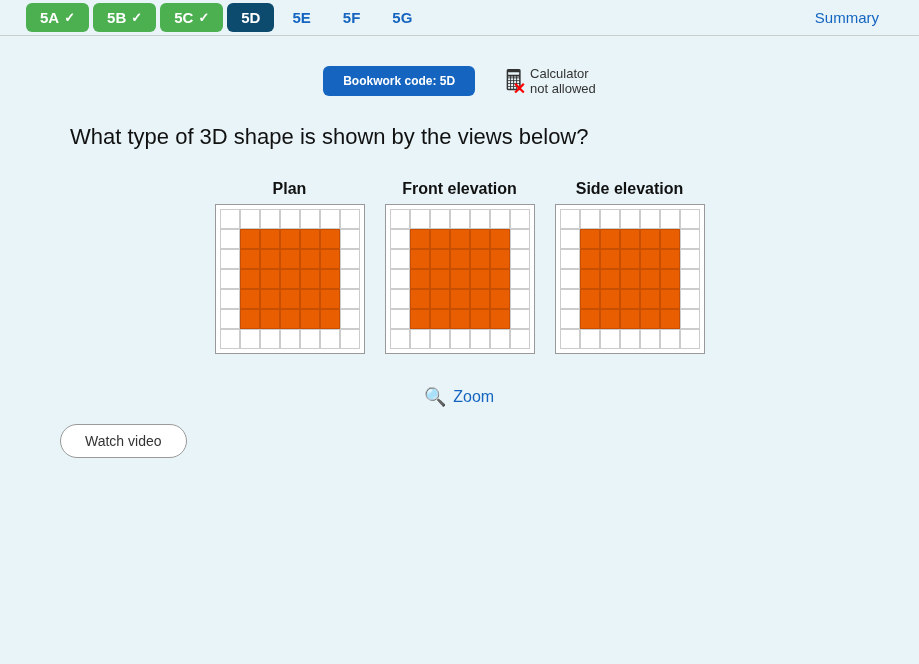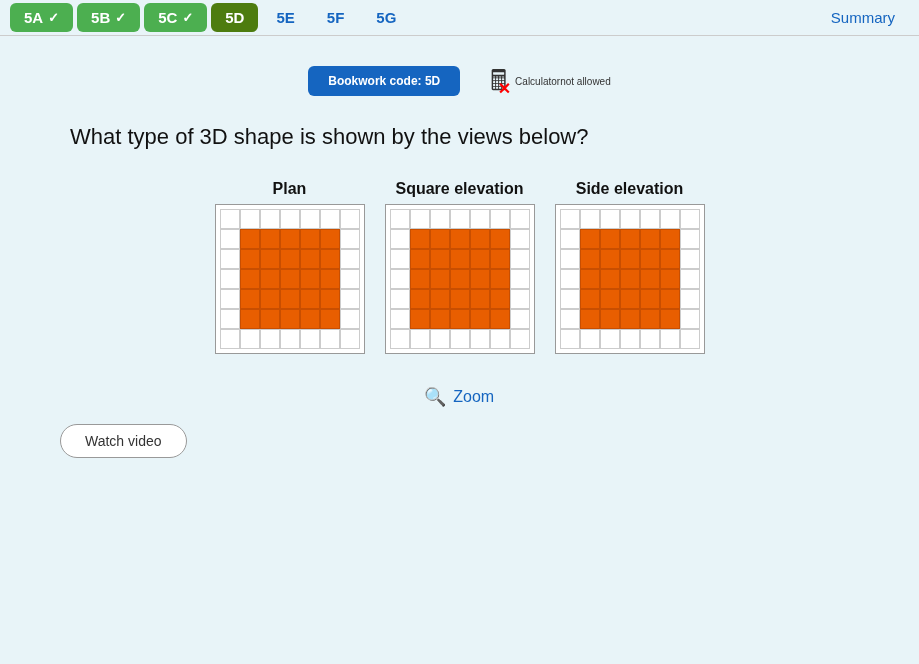--- a/index.html
+++ b/index.html
@@ -10,41 +10,41 @@
       min-height: 664px;
       overflow: hidden;
       position: relative;
     }
 
     
     .top-nav {
       display: flex;
       align-items: center;
       background: #e8f4f8;
-      padding: 0 10px;
+      padding: 0 26px;
       height: 36px;
       gap: 4px;
       border-bottom: 1px solid #ccc;
     }
     .nav-tab {
       padding: 6px 14px;
       border-radius: 6px;
       font-size: 15px;
       font-weight: bold;
       cursor: pointer;
       display: flex;
       align-items: center;
       gap: 5px;
     }
     .nav-tab.completed {
       background: #4caf50;
       color: white;
     }
     .nav-tab.active {
-      background: #4d7c0f;
+      background: #0c4a6e;
       color: white;
     }
     .nav-tab.inactive {
       background: transparent;
       color: #1565c0;
       font-weight: bold;
       justify-content: center;
     }
     .nav-tab.summary-tab {
       background: transparent;
@@ -92,22 +92,22 @@
     .calc-x {
       position: absolute;
       bottom: -2px;
       right: -4px;
       color: red;
       font-size: 16px;
       font-weight: bold;
     }
     .calc-text {
       display: flex;
-      flex-direction: row;
-      font-size: 10px;
+      flex-direction: column;
+      font-size: 13px;
       color: #333;
     }
 
     
     .question-text {
       font-size: 22px;
       color: #111;
       margin-bottom: 30px;
       text-align: left;
       padding-left: 10px;
@@ -316,21 +316,21 @@
               <div class="grid-cell white"></div>
               <div class="grid-cell white"></div>
               <div class="grid-cell white"></div>
               <div class="grid-cell white"></div>
               <div class="grid-cell white"></div>
             </div>
         </div>
       </div>
 
       <div class="view-block">
-        <div class="view-label">Square elevation</div>
+        <div class="view-label">Front elevation</div>
         <div class="grid-wrapper">
           <div class="grid-canvas" id="front-grid" style="grid-template-columns: repeat(7,20px); grid-template-rows: repeat(7,20px);">
               <div class="grid-cell white"></div>
               <div class="grid-cell white"></div>
               <div class="grid-cell white"></div>
               <div class="grid-cell white"></div>
               <div class="grid-cell white"></div>
               <div class="grid-cell white"></div>
               <div class="grid-cell white"></div>
               <div class="grid-cell white"></div>

